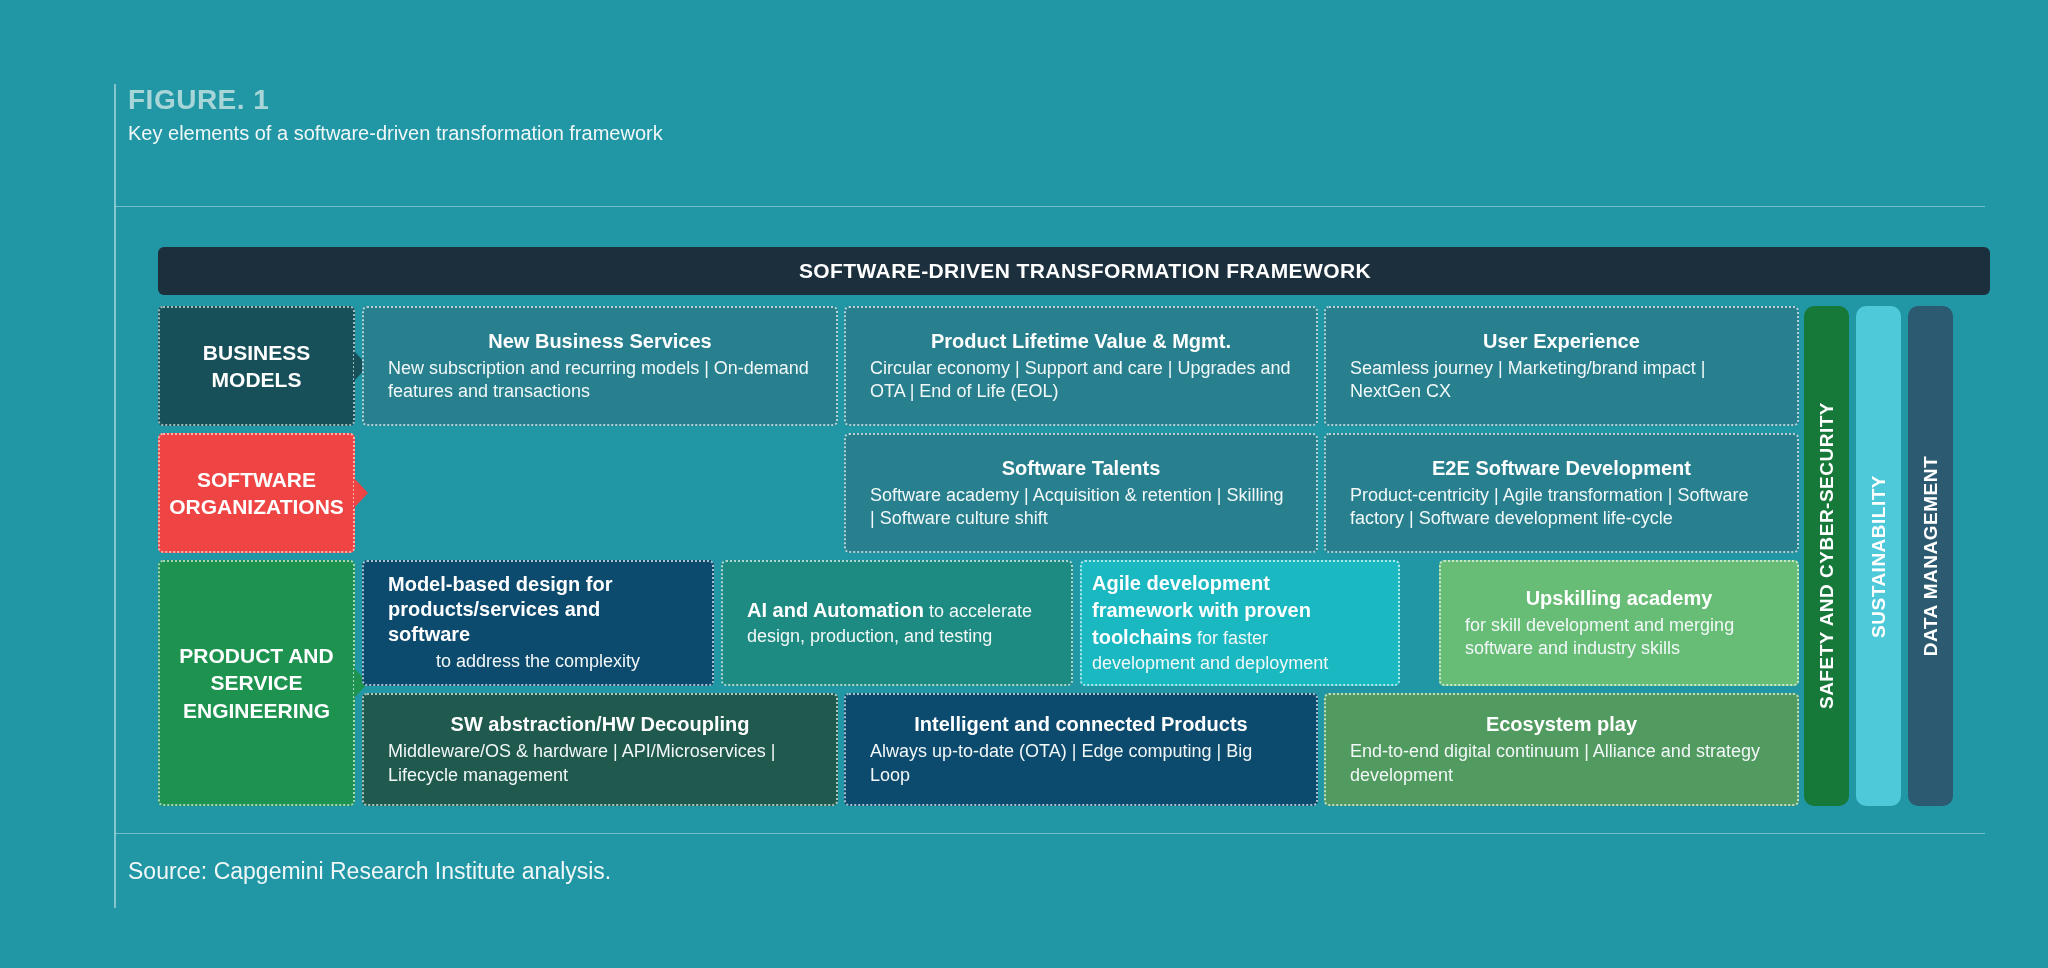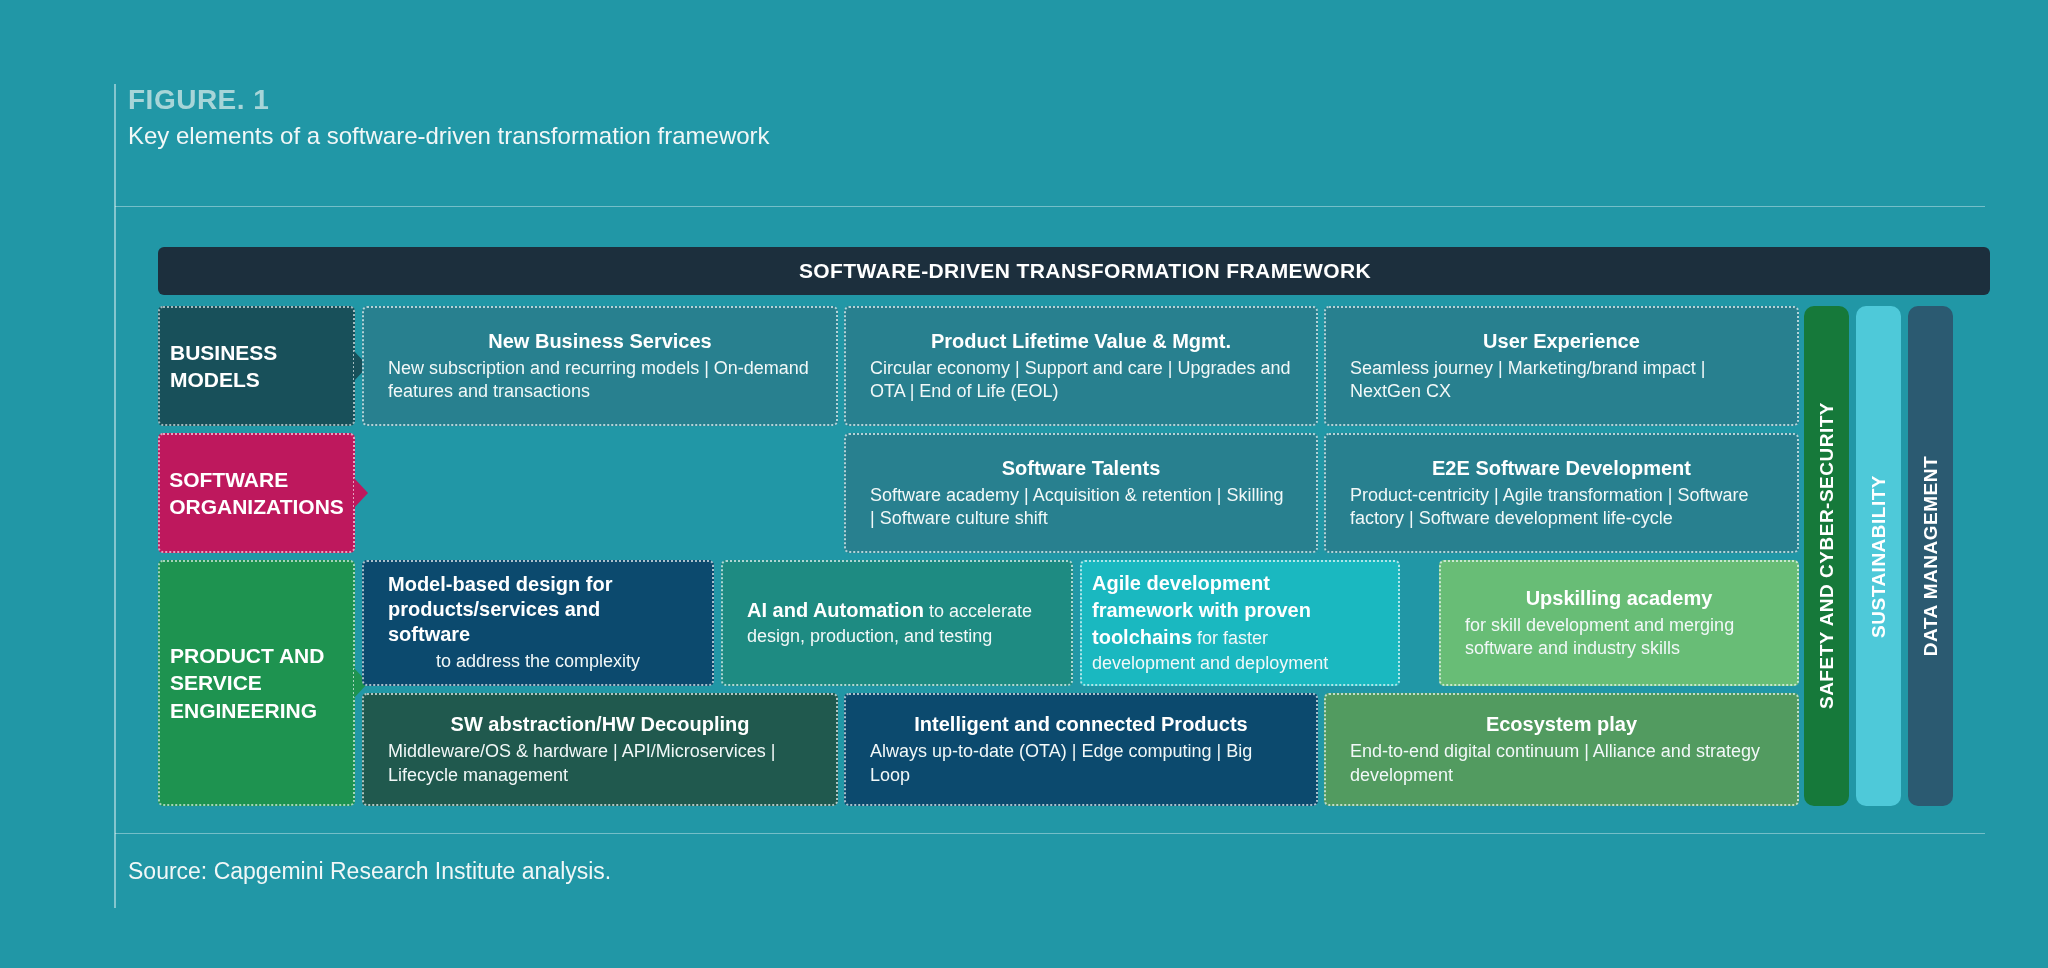--- a/index.html
+++ b/index.html
@@ -24,41 +24,41 @@
   .rule-top { top: 206px; }
   .rule-bottom { top: 833px; }
 
   .figure-label {
     position: absolute; left: 128px; top: 84px;
     font-size: 28px; font-weight: bold; letter-spacing: 0.5px;
     color: #a7d5d8;
   }
   .figure-caption {
     position: absolute; left: 128px; top: 122px;
-    font-size: 24px; color: #f1f7f7;
+    font-size: 20px; color: #f1f7f7;
   }
   .source-text {
     position: absolute; left: 128px; top: 858px;
     font-size: 23px; color: #f1f7f7;
   }
 
   .header-bar {
     position: absolute; left: 158px; top: 247px;
     width: 1810px; height: 48px;
     background: #1c2f3d; border-radius: 6px;
     display: flex; align-items: center; justify-content: center;
     font-size: 21px; font-weight: bold; letter-spacing: 0.4px; padding-left: 22px;
   }
 
   .row-label {
     position: absolute; left: 158px; width: 197px;
     border: 2px dotted rgba(255,255,255,0.6);
     border-radius: 5px; box-sizing: border-box;
     display: flex; align-items: center; justify-content: center;
-    text-align: left; font-weight: bold; font-size: 21px; line-height: 1.3;
+    text-align: center; font-weight: bold; font-size: 21px; line-height: 1.3;
     padding: 0 10px;
   }
   .row-label::after {
     content: ""; position: absolute; left: calc(100% + 1px); top: 50%;
     transform: translateY(-50%);
     width: 14px; height: 30px;
     background: inherit;
     clip-path: polygon(0 0, 100% 50%, 0 100%);
   }
 
@@ -84,21 +84,21 @@
   .c1 { left: 362px;  width: 476px; }
   .c2 { left: 844px;  width: 474px; }
   .c3 { left: 1324px; width: 475px; }
   .q1 { left: 362px;  width: 352px; }
   .q2 { left: 721px;  width: 352px; }
   .q3 { left: 1080px; width: 320px; padding-left: 10px; }
   .q4 { left: 1439px; width: 360px; }
 
   
   .bg-label-bm  { background: #18505a; }
-  .bg-label-so  { background: #be185d; }
+  .bg-label-so  { background: #ef4444; }
   .bg-label-pse { background: #1e9350; }
   .bg-rowbox    { background: #28808f; }
   .bg-model     { background: #0c4a6e; }
   .bg-ai        { background: #1e8b82; }
   .bg-agile     { background: #1ab8c0; }
   .bg-upskill   { background: #68bd76; }
   .bg-swabs     { background: #20594e; }
   .bg-intel     { background: #0c4a6e; }
   .bg-eco       { background: #529b60; }
 

